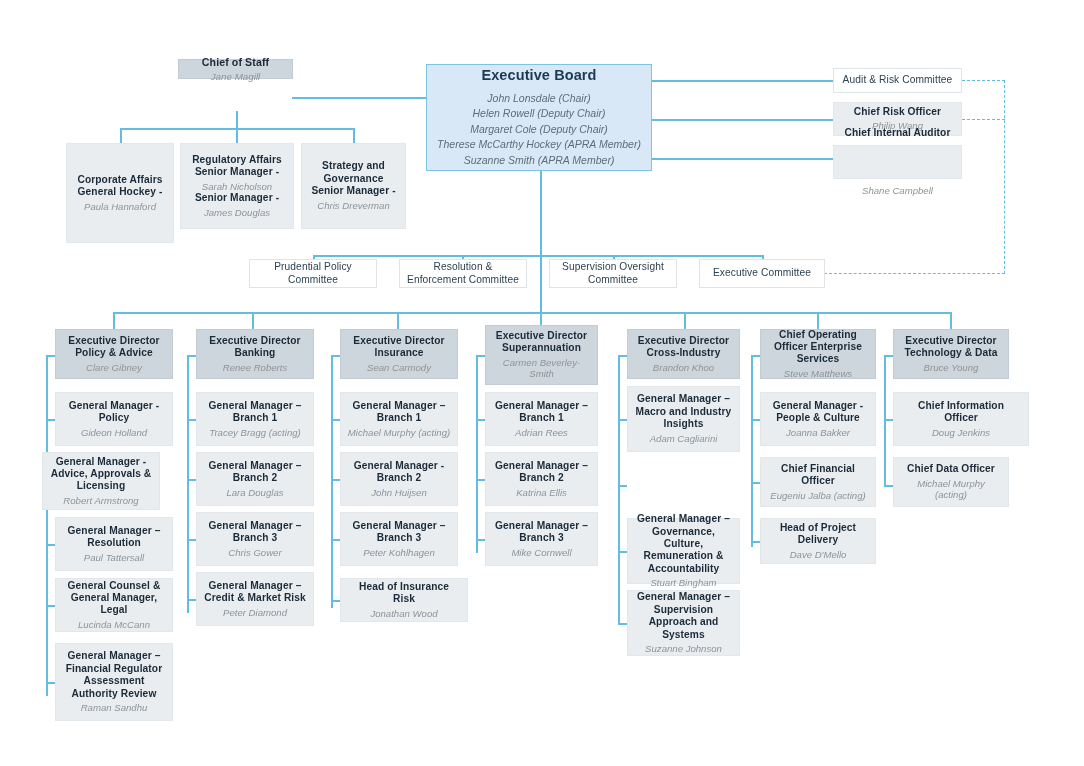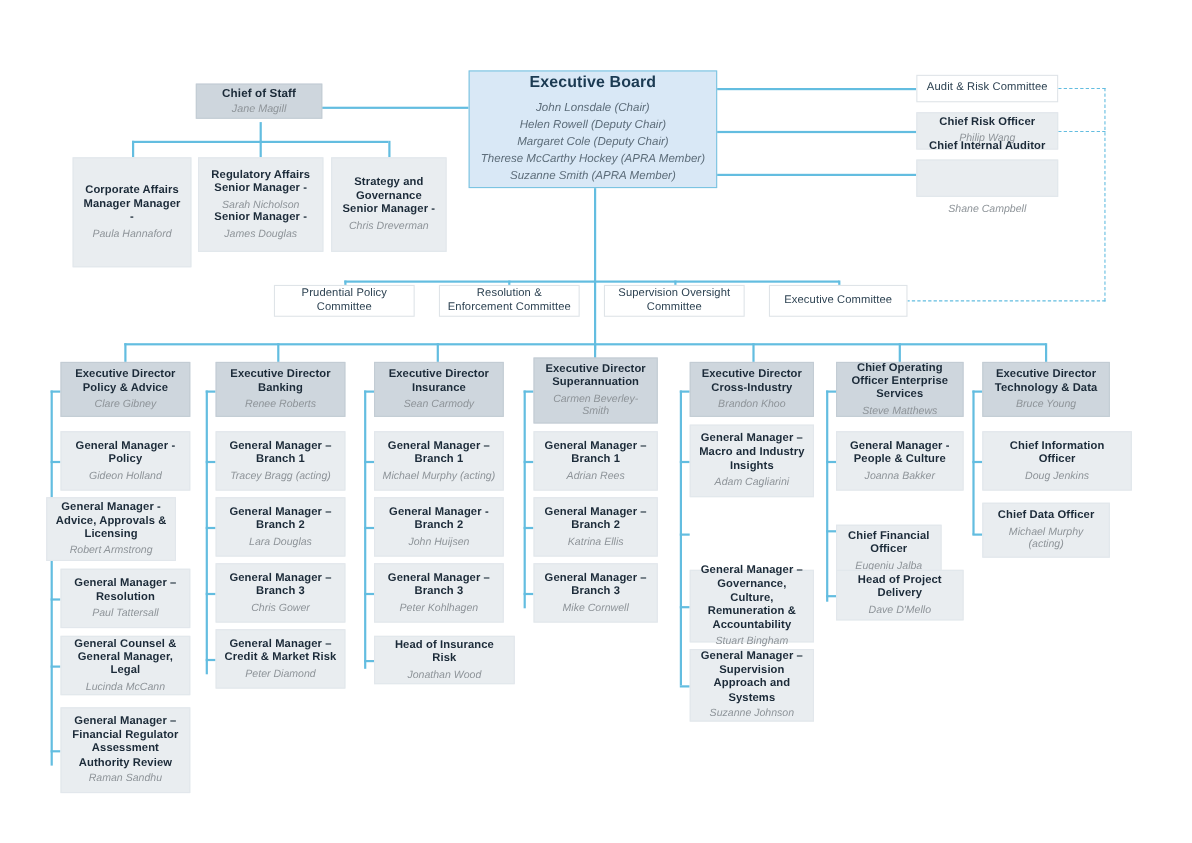--- a/index.html
+++ b/index.html
@@ -131,28 +131,28 @@
 
   <div class="node v-board" style="left:426px; top:64px; width:226px; height:107px;">
     <div class="title">Executive Board</div>
     <div class="person">John Lonsdale (Chair)</div>
     <div class="person">Helen Rowell (Deputy Chair)</div>
     <div class="person">Margaret Cole (Deputy Chair)</div>
     <div class="person">Therese McCarthy Hockey (APRA Member)</div>
     <div class="person">Suzanne Smith (APRA Member)</div>
   </div>
 
-  <div class="node v-staff" style="left:178px; top:76px; width:115px; height:32px;">
+  <div class="node v-staff" style="left:178px; top:59px; width:115px; height:20px;">
     <div class="title">Chief of Staff</div>
     <div class="person">Jane Magill</div>
   </div>
 
   <div class="node v-light" style="left:66px; top:143px; width:108px; height:100px;text-align:center;">
     <div class="title">Corporate Affairs</div>
-    <div class="title">Manager Manager -</div>
+    <div class="title">General Hockey -</div>
     <div class="person">Paula Hannaford</div>
   </div>
 
   <div class="node v-light" style="left:180px; top:143px; width:114px; height:86px;">
     <div class="title">Regulatory Affairs</div>
     <div class="title">Senior Manager -</div>
     <div class="person">Sarah Nicholson</div>
     <div class="title">Senior Manager -</div>
     <div class="person">James Douglas</div>
   </div>
@@ -347,21 +347,21 @@
   </div>
   <div class="ln lnv" style="left:751px; top:355px; height:192px;"></div>
   <div class="ln lnh" style="left:751px; top:355px; width:9px;"></div>
 
   <div class="node v-light" style="left:760px; top:392px; width:116px; height:54px;">
     <div class="title">General Manager - People &amp; Culture</div>
     <div class="person">Joanna Bakker</div>
   </div>
   <div class="ln lnh" style="left:751px; top:419px; width:9px;"></div>
 
-  <div class="node v-light" style="left:760px; top:477px; width:96px; height:50px;justify-content:space-between;">
+  <div class="node v-light" style="left:760px; top:457px; width:116px; height:50px;">
     <div class="title">Chief Financial Officer</div>
     <div class="person">Eugeniu Jalba (acting)</div>
   </div>
   <div class="ln lnh" style="left:751px; top:482px; width:9px;"></div>
 
   <div class="node v-light" style="left:760px; top:518px; width:116px; height:46px;">
     <div class="title">Head of Project Delivery</div>
     <div class="person">Dave D'Mello</div>
   </div>
   <div class="ln lnh" style="left:751px; top:541px; width:9px;"></div>

